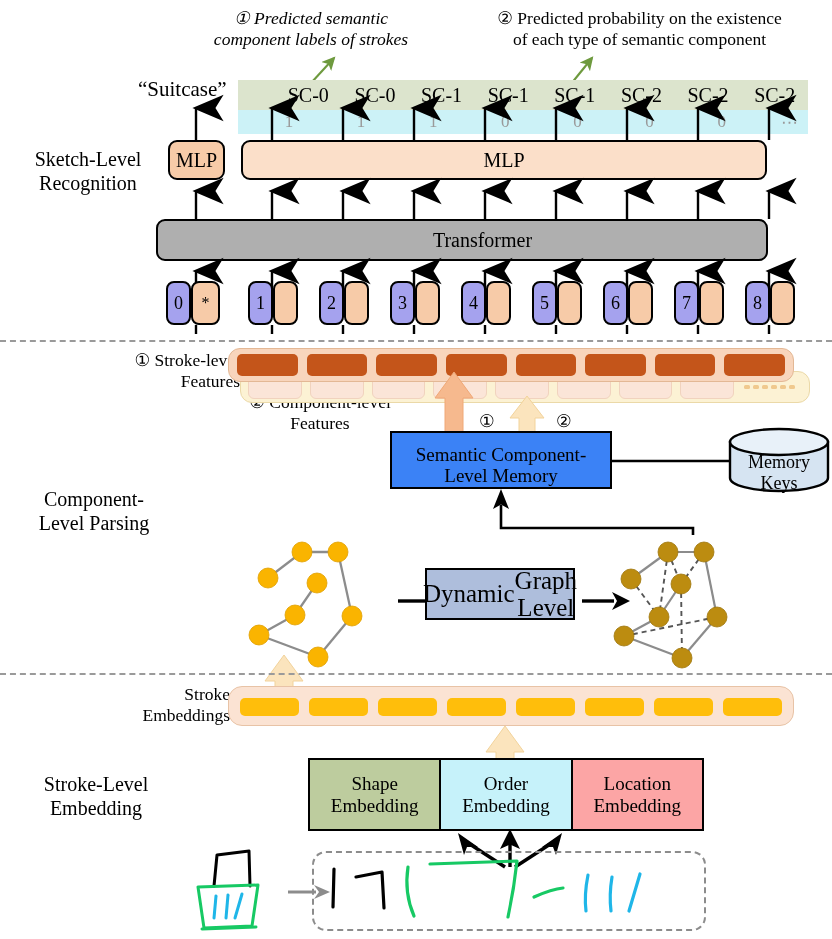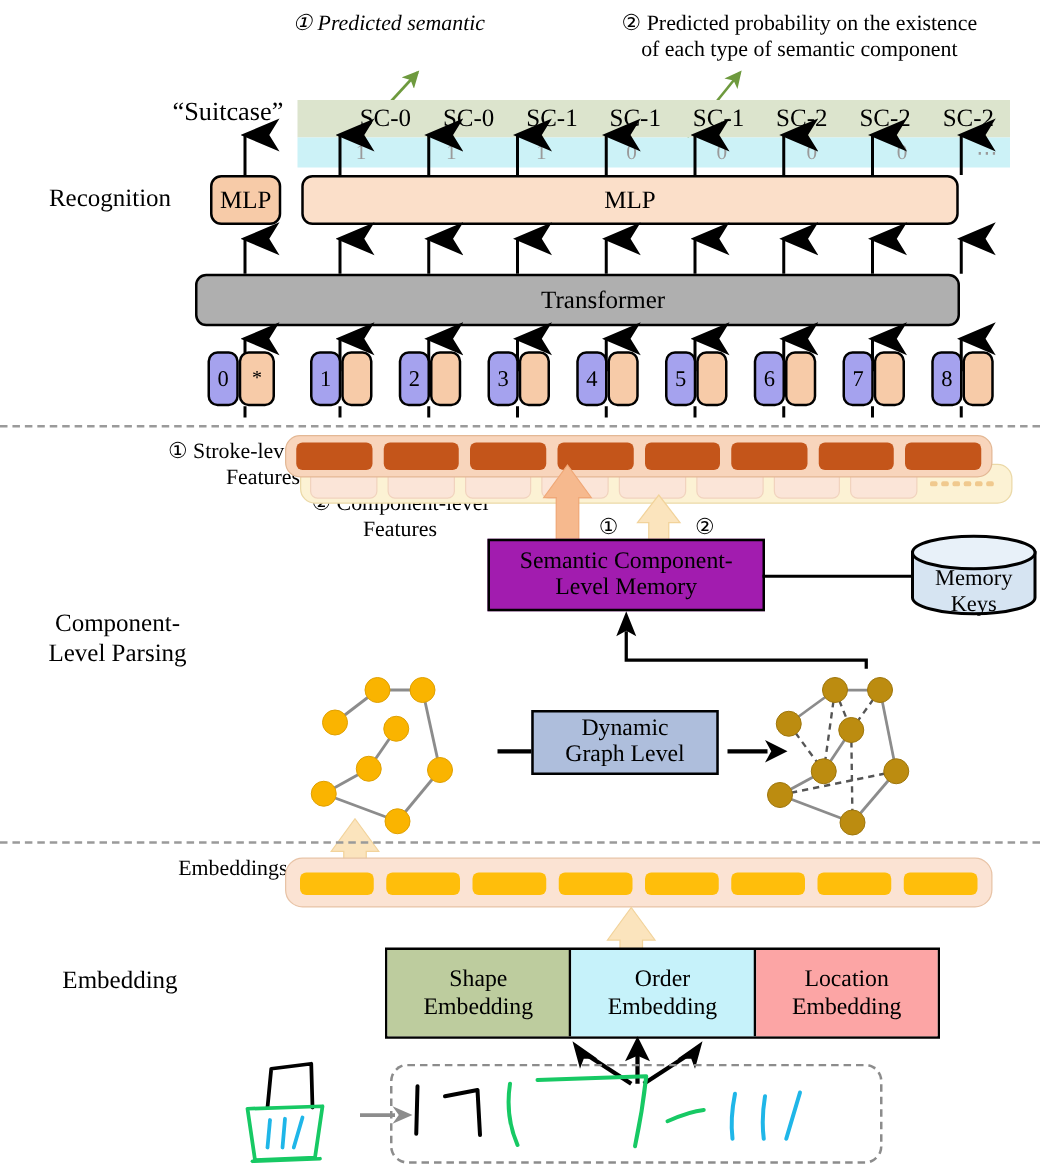--- a/index.html
+++ b/index.html
@@ -49,40 +49,41 @@
 
   
   .feat-strip { border:1px solid #E3B895; border-radius:12px; background:#F8D5BC; }
   .feat-bar { background:#C4551A; border-radius:5px; }
   .comp-strip { border:1px solid #EBD9A8; border-radius:12px; background:#FCF2D4; }
   .comp-bar { background:#FBE5D8; border:1px solid #F1D3BE; border-radius:6px; }
 
   .emb-strip { border:1px solid #E8C3A6; border-radius:14px; background:#FBE3D3; }
   .emb-bar { background:#FFBE0B; border-radius:5px; }
 
-  .mem-box { background:#a21caf; }
+  .mem-box { background:#3b82f6;justify-content:flex-end; }
   .dgc-box { background:#AEBEDC; }
 
   .shape-box { background:#BDCC9E; }
   .order-box { background:#C6F2FA; }
   .loc-box   { background:#fca5a5; }
 
   .circled { font-size:17.5px; }
 
   .dash-sep { border-top:2px dashed #9a9a9a; }
 
   svg { overflow:visible; display:block; }
 </style>
 </head>
 <body>
 
 <div id="stage">
 
   <div class="abs ann-text" style="left:176px; top:8px; width:270px;font-style:italic;">
     <div>① Predicted semantic</div>
+    <div>component labels of strokes</div>
   </div>
 
   <div class="abs ann-text" style="left:452px; top:8px; width:375px;">
     <div>② Predicted probability on the existence</div>
     <div>of each type of semantic component</div>
   </div>
 
   <svg class="abs" style="left:296px; top:52px; width:60px; height:46px;">
     <defs>
       <marker id="grnArrow" markerWidth="7" markerHeight="7" refX="5.5" refY="3.2" orient="auto">
@@ -152,20 +153,21 @@
       <line x1="414" y1="44" x2="414" y2="12"></line>
       <line x1="485" y1="44" x2="485" y2="12"></line>
       <line x1="556" y1="44" x2="556" y2="12"></line>
       <line x1="627" y1="44" x2="627" y2="12"></line>
       <line x1="698" y1="44" x2="698" y2="12"></line>
       <line x1="769" y1="44" x2="769" y2="12"></line>
     </g>
   </svg>
 
   <div class="abs section-label" style="left:8px; top:147px; width:160px;">
+    <div>Sketch-Level</div>
     <div>Recognition</div>
   </div>
 
   <div class="abs box rbox mlp-small" style="left:168px; top:140px; width:57px; height:40px; font-size:20px;">
     <span>MLP</span>
   </div>
 
   <div class="abs box rbox mlp-wide" style="left:241px; top:140px; width:526px; height:40px; font-size:20px;">
     <span>MLP</span>
   </div>
@@ -366,21 +368,21 @@
       <circle cx="29" cy="105" r="10"></circle>
       <circle cx="88" cy="127" r="10"></circle>
     </g>
   </svg>
 
   <svg class="abs" style="left:398px; top:592px; width:50px; height:18px;">
     <line x1="0" y1="9" x2="32" y2="9" stroke="#000" stroke-width="3.4"></line>
     <path d="M30,0 L48,9 L30,18 L35,9 Z" fill="#000"></path>
   </svg>
 
-  <div class="abs box dgc-box" style="left:425px; top:568px; width:150px; height:52px; font-size:19px; flex-direction:column;">
+  <div class="abs box dgc-box" style="left:425px; top:568px; width:150px; height:52px; font-size:25px; flex-direction:row;">
     <div>Dynamic</div>
     <div>Graph Level</div>
   </div>
 
   <svg class="abs" style="left:582px; top:592px; width:50px; height:18px;">
     <line x1="0" y1="9" x2="32" y2="9" stroke="#000" stroke-width="3.4"></line>
     <path d="M30,0 L48,9 L30,18 L35,9 Z" fill="#000"></path>
   </svg>
 
   <svg class="abs" style="left:600px; top:530px; width:180px; height:140px;">
@@ -413,44 +415,46 @@
     </g>
   </svg>
 
   <svg class="abs" style="left:262px; top:655px; width:44px; height:40px;">
     <path d="M22,0 L41,26 L31,26 L31,40 L13,40 L13,26 L3,26 Z" fill="#FBE4BD" stroke="#F2D39B" stroke-width="1"></path>
   </svg>
 
   <div class="abs dash-sep" style="left:0; top:673px; width:832px; height:0;"></div>
 
   <div class="abs side-label" style="left:70px; top:684px; width:160px;">
+    <div>Stroke</div>
     <div>Embeddings</div>
   </div>
 
   <div class="abs emb-strip" style="left:228px; top:686px; width:566px; height:40px;"></div>
   <div class="abs" style="left:240px; top:698px; width:542px; height:18px; display:flex; gap:10px;">
     <div class="emb-bar" style="flex:1"></div>
     <div class="emb-bar" style="flex:1"></div>
     <div class="emb-bar" style="flex:1"></div>
     <div class="emb-bar" style="flex:1"></div>
     <div class="emb-bar" style="flex:1"></div>
     <div class="emb-bar" style="flex:1"></div>
     <div class="emb-bar" style="flex:1"></div>
     <div class="emb-bar" style="flex:1"></div>
   </div>
 
   <svg class="abs" style="left:483px; top:726px; width:44px; height:50px;">
     <path d="M22,0 L41,26 L31,26 L31,50 L13,50 L13,26 L3,26 Z" fill="#FBE4BD" stroke="#F2D39B" stroke-width="1"></path>
   </svg>
 
   <div class="abs section-label" style="left:6px; top:772px; width:180px;">
+    <div>Stroke-Level</div>
     <div>Embedding</div>
   </div>
 
-  <div class="abs" style="left:308px; top:758px; width:444px; height:73px; display:flex; border:2.6px solid #000;">
+  <div class="abs" style="left:308px; top:758px; width:396px; height:73px; display:flex; border:2.6px solid #000;">
     <div class="shape-box" style="flex:1; display:flex; flex-direction:column; align-items:center; justify-content:center; font-size:19px; line-height:1.15; border-right:2.6px solid #000;">
       <div>Shape</div>
       <div>Embedding</div>
     </div>
     <div class="order-box" style="flex:1; display:flex; flex-direction:column; align-items:center; justify-content:center; font-size:19px; line-height:1.15; border-right:2.6px solid #000;">
       <div>Order</div>
       <div>Embedding</div>
     </div>
     <div class="loc-box" style="flex:1; display:flex; flex-direction:column; align-items:center; justify-content:center; font-size:19px; line-height:1.15;">
       <div>Location</div>

